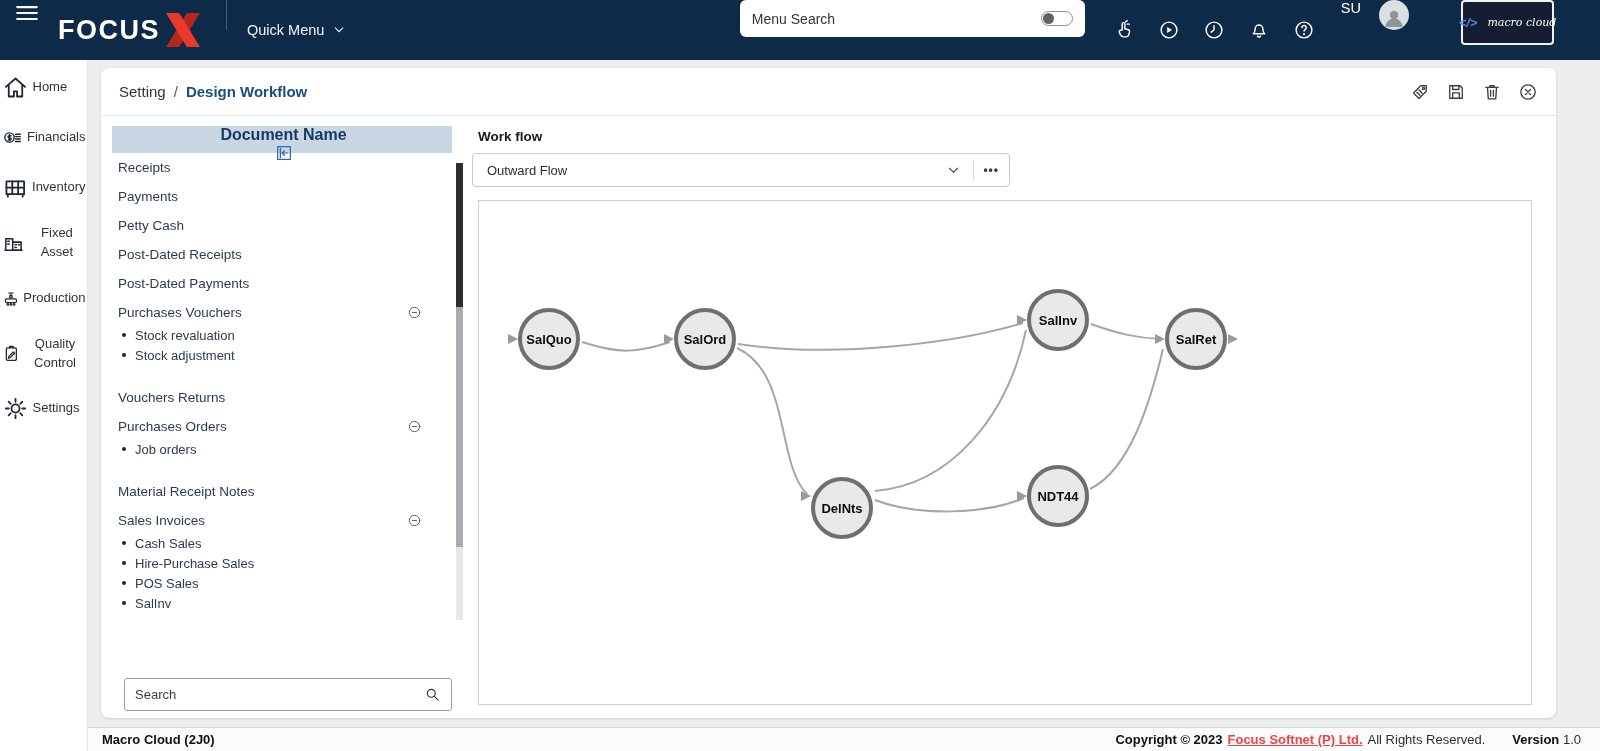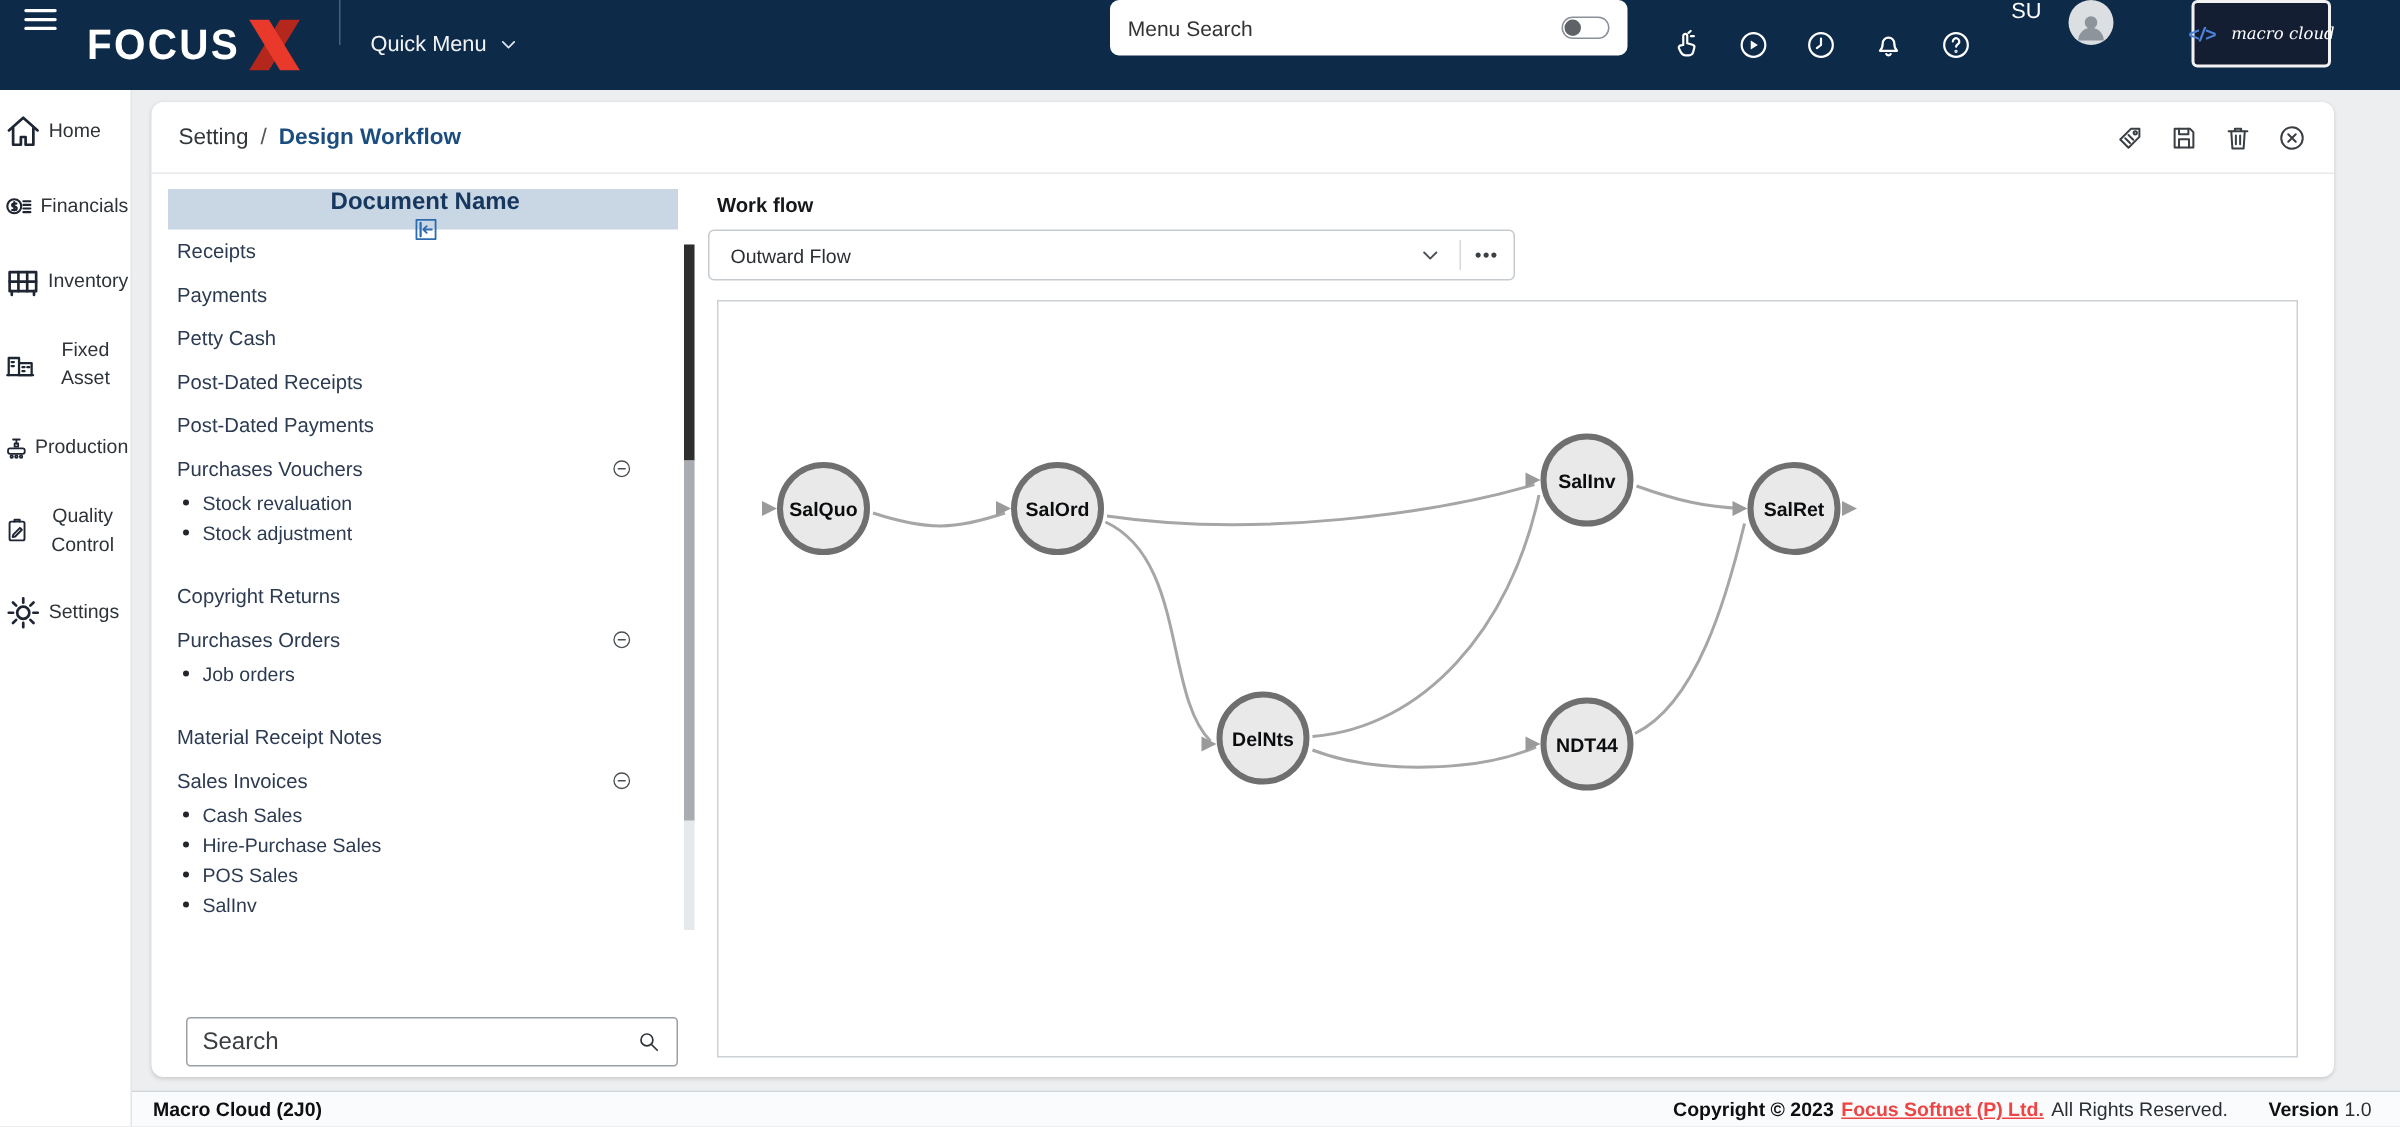--- a/index.html
+++ b/index.html
@@ -72,21 +72,21 @@
   .doc-row { height:29px; display:flex; align-items:center; justify-content:space-between;
              padding:0 30px 0 6px; cursor:pointer; }
   .doc-row .lbl { font-size:13.5px; color:#2c3b51; }
   .doc-row .icn { width:15px; height:15px; color:#4a4f54; }
   .doc-child { height:24px; margin-top:-4px; display:flex; align-items:center; gap:9px;
                padding-left:10px; cursor:pointer; }
   .doc-child .bullet { width:4px; height:4px; border-radius:50%; background:#23272b; flex:none; }
   .doc-child .lbl { font-size:13px; color:#2c3b51; }
   .doc-search { position:absolute; left:23px; top:562px; width:328px; height:33px; border:1px solid #9aa0a6;
                 border-radius:3px; display:flex; align-items:center; padding:0 10px; gap:8px; background:#fff; }
-  .doc-search input { flex:1; border:none; outline:none; font-size:16px; color:#0c4a6e;
+  .doc-search input { flex:1; border:none; outline:none; font-size:13px; color:#0c4a6e;
                       font-family:"Liberation Sans", sans-serif; }
   .doc-search input::placeholder { color:#3c4043; opacity:1; }
   .doc-search .icn { width:17px; height:17px; color:#2e3338; cursor:pointer; }
   .panel-scrollbar { position:absolute; left:355px; top:47px; width:7px; height:457px; background:#e6e9ec; }
   .panel-scrollbar .thumb { position:absolute; left:0; width:7px; background:#2e2e2e; top:0; height:144px; }
   .panel-scrollbar .thumb2 { position:absolute; left:0; width:7px; background:#a9adb2; top:144px; height:240px; }
 
   
   .flow-label { position:absolute; left:377px; top:13px; font-size:13.5px; font-weight:bold; color:#15171a; }
   .flow-select { position:absolute; left:371px; top:37px; width:538px; height:34px; border:1px solid #c6cbd0;
@@ -349,21 +349,21 @@
                 <span class="bullet"></span>
                 <span class="lbl">Stock revaluation</span>
               </div>
               <div class="doc-child">
                 <span class="bullet"></span>
                 <span class="lbl">Stock adjustment</span>
               </div>
             </div>
             <div class="doc-group">
               <div class="doc-row">
-                <span class="lbl">Copyright Returns</span>
+                <span class="lbl">Vouchers Returns</span>
               </div>
             </div>
             <div class="doc-group with-children">
               <div class="doc-row">
                 <span class="lbl">Purchases Orders</span>
                 <span class="icn">
                   <svg viewBox="0 0 24 24" width="100%" height="100%" fill="none" stroke="currentColor" stroke-width="1.6" stroke-linecap="round" stroke-linejoin="round">
                     <circle cx="12" cy="12" r="8.3" stroke-width="1.4"></circle>
                     <path d="M8.3 12h7.4" stroke-width="1.4"></path>
                   </svg>
@@ -455,21 +455,21 @@
           </div>
           <div class="node" style="left: 195px; top: 107px;">
             <span>SalOrd</span>
           </div>
           <div class="node" style="left: 548px; top: 88px;">
             <span>SalInv</span>
           </div>
           <div class="node" style="left: 686px; top: 107px;">
             <span>SalRet</span>
           </div>
-          <div class="node" style="left: 332px; top: 260px;">
+          <div class="node" style="left: 332px; top: 276px;">
             <span>DelNts</span>
           </div>
           <div class="node" style="left: 548px; top: 264px;">
             <span>NDT44</span>
           </div>
         </div>
 
     </div>
   </main>
 

